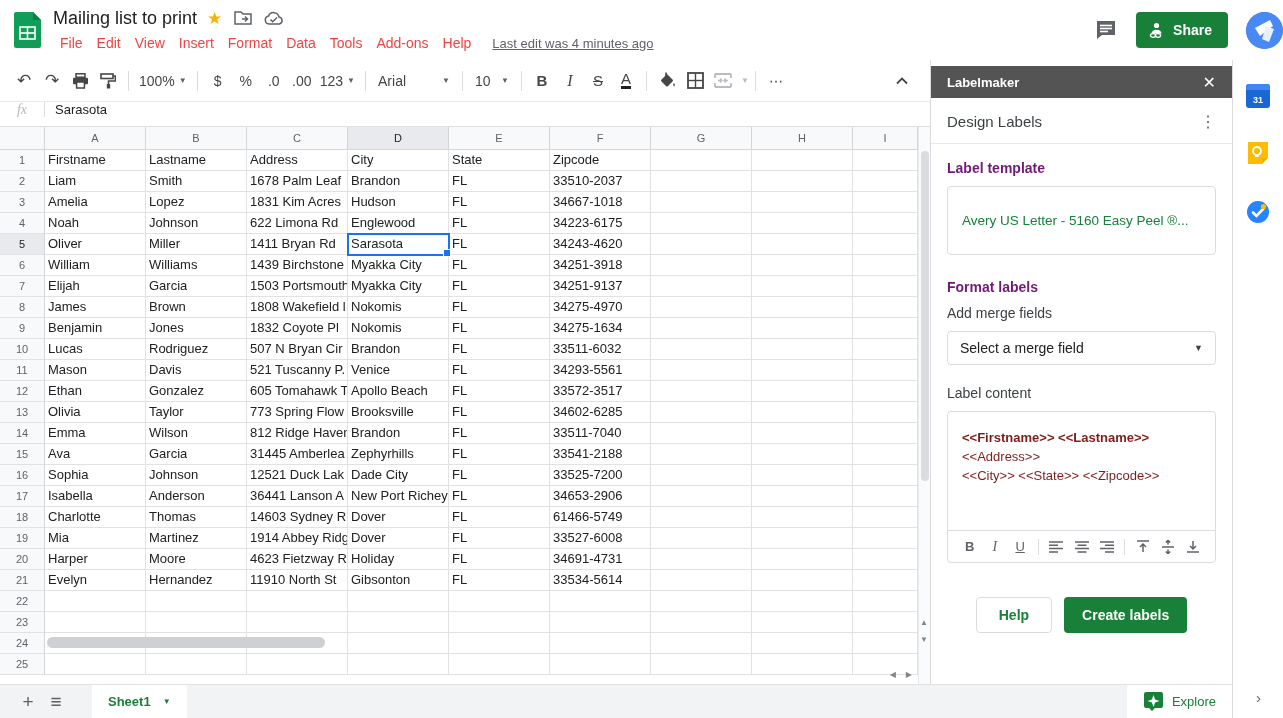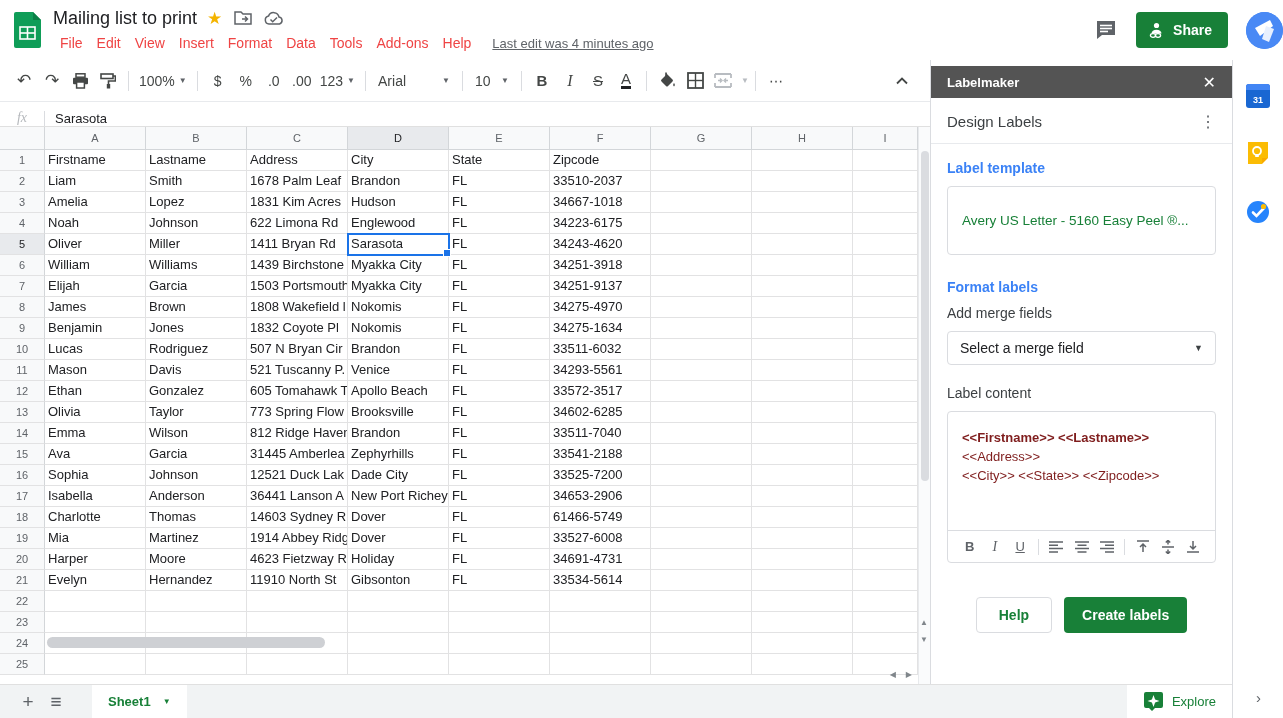--- a/index.html
+++ b/index.html
@@ -32,21 +32,21 @@
   .tb-bold { font-weight:bold; font-size:15px; }
   .tb-italic { font-style:italic; font-family:"Liberation Serif",serif; font-size:16px; }
   .tb-strike { text-decoration:line-through; font-size:15px; }
   .tb-underA { font-size:15px; border-bottom:3px solid #202124; line-height:14px; }
   .tb-disabled { color:#b8bcc1; }
   .tb-collapse { margin-left:auto; margin-right:14px; }
   .fontbox { width:84px; display:flex; justify-content:space-between; align-items:center; padding:0 6px; }
   .sizebox { width:46px; display:flex; justify-content:space-between; align-items:center; padding:0 6px; }
 
   
-  .formula-bar { height:25px; display:flex; align-items:flex-end; border-bottom:1px solid #e0e0e0; background:#fff; }
+  .formula-bar { height:25px; display:flex; align-items:flex-start; border-bottom:1px solid #e0e0e0; background:#fff; }
   .fx { width:44px; text-align:center; font-family:"Liberation Serif",serif; font-style:italic; color:#b5b8bc; font-size:14px; }
   .fb-sep { width:1px; height:15px; background:#dadce0; }
   .fb-value { font-size:13px; color:#202124; padding-left:10px; }
 
   
   .grid-wrap { position:relative; height:557px; overflow:hidden; background:#fff; }
   .grid { width:918px; }
   .grid-row { display:flex; height:21px; }
   .header-row { height:23px; }
   .corner-cell { width:45px; flex:0 0 45px; background:#f8f9fa; border-right:1px solid #d3d6d9; border-bottom:1px solid #d3d6d9; }
@@ -74,21 +74,21 @@
 
   
   .sidebar { position:absolute; left:930px; top:60px; width:302px; height:624px; background:#fff; border-left:1px solid #dadce0; }
   .sb-header { margin-top:6px; height:32px; background:#545454; color:#fff; display:flex; align-items:center; padding:0 16px; }
   .sb-title { font-size:13px; font-weight:bold; flex:1; }
   .sb-close { color:#fff; font-size:16px; }
   .sb-section { display:flex; align-items:center; padding:14px 16px 12px 16px; border-bottom:1px solid #e8eaed; }
   .sb-section-title { font-size:15px; color:#3c4043; flex:1; }
   .kebab { color:#5f6368; font-size:16px; letter-spacing:0; }
   .sb-body { padding:16px; }
-  .sb-h { font-size:14px; font-weight:bold; color:#3b82f6; margin-bottom:10px; }
+  .sb-h { font-size:14px; font-weight:bold; color:#701a75; margin-bottom:10px; }
   .template-box { border:1px solid #dadce0; border-radius:4px; padding:26px 14px; font-size:13.5px; color:#188038; white-space:nowrap; overflow:hidden; margin-bottom:24px; }
   .sb-sub { font-size:14px; color:#3c4043; margin-bottom:10px; }
   .select-box { border:1px solid #dadce0; border-radius:4px; height:34px; display:flex; align-items:center; padding:0 12px; font-size:14px; color:#202124; margin-bottom:20px; }
   .select-box span:first-child { flex:1; }
   .content-box { border:1px solid #dadce0; border-radius:4px; }
   .content-edit { padding:16px 14px; height:118px; font-size:13px; color:#7f1d1d; line-height:19px; }
   .content-edit .l1 { font-weight:bold; }
   .content-toolbar { border-top:1px solid #dadce0; height:32px; display:flex; align-items:center; padding:0 10px; color:#5f6368; gap:2px; }
   .ct-btn { width:26px; height:24px; display:flex; align-items:center; justify-content:center; font-size:13px; }
   .ct-sep { width:1px; height:16px; background:#dadce0; margin:0 4px; }

